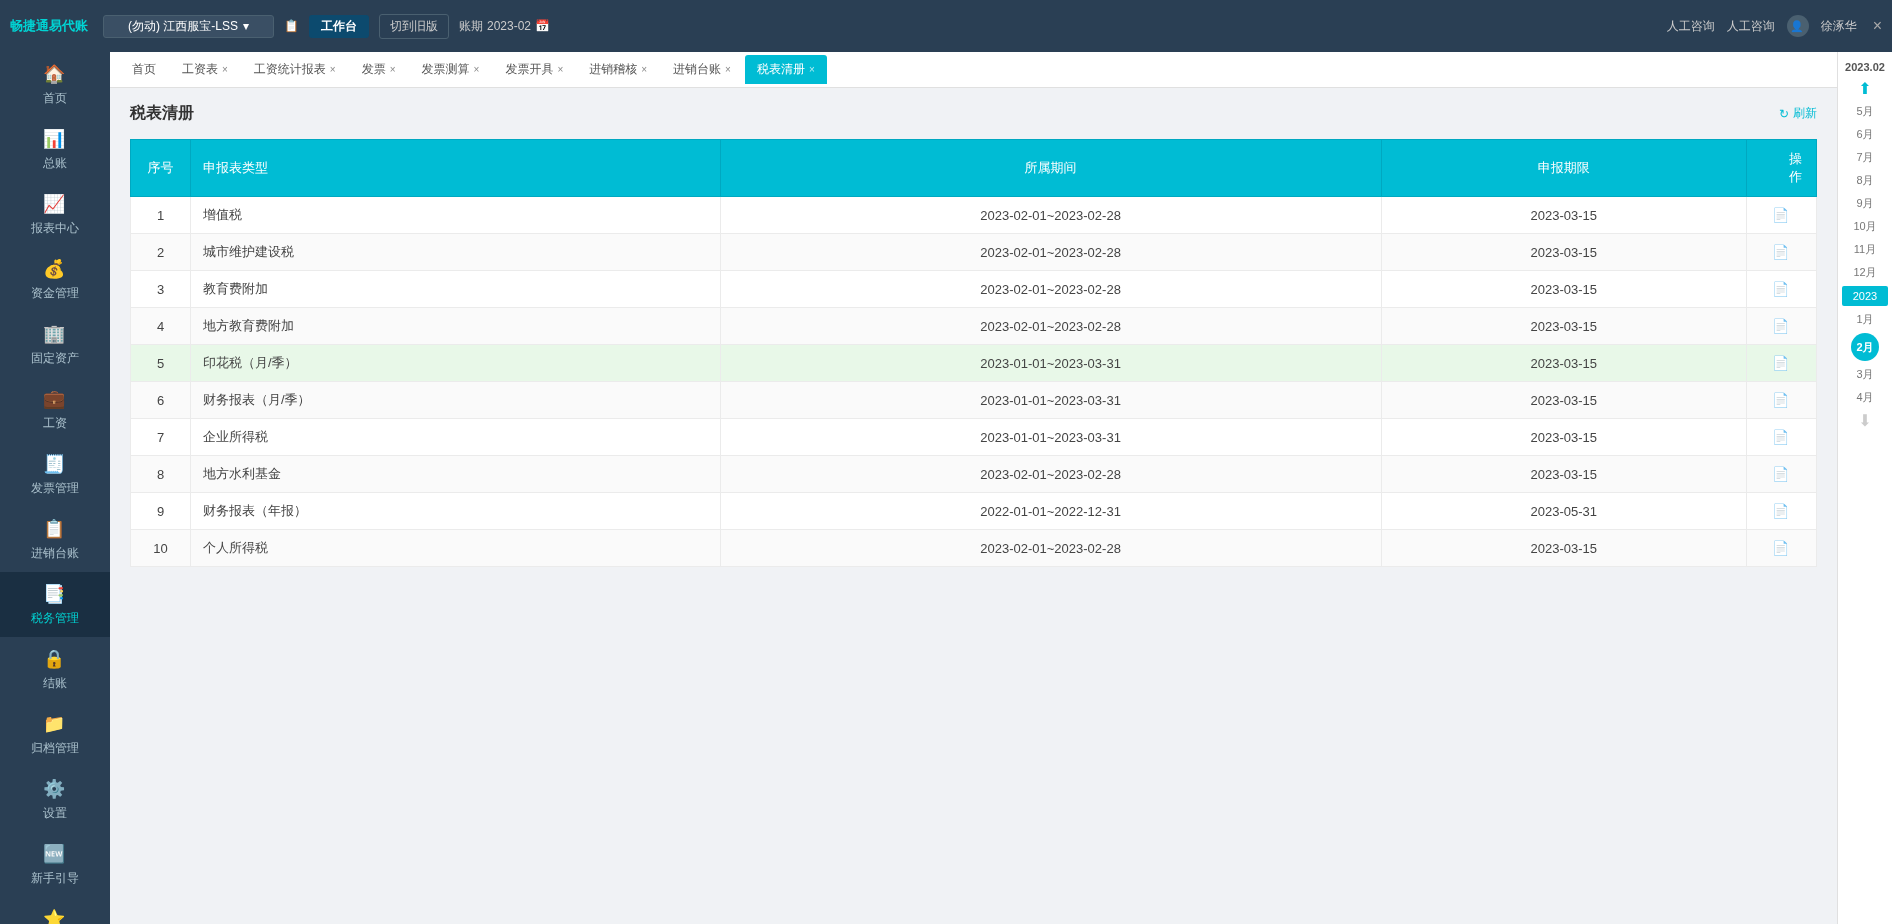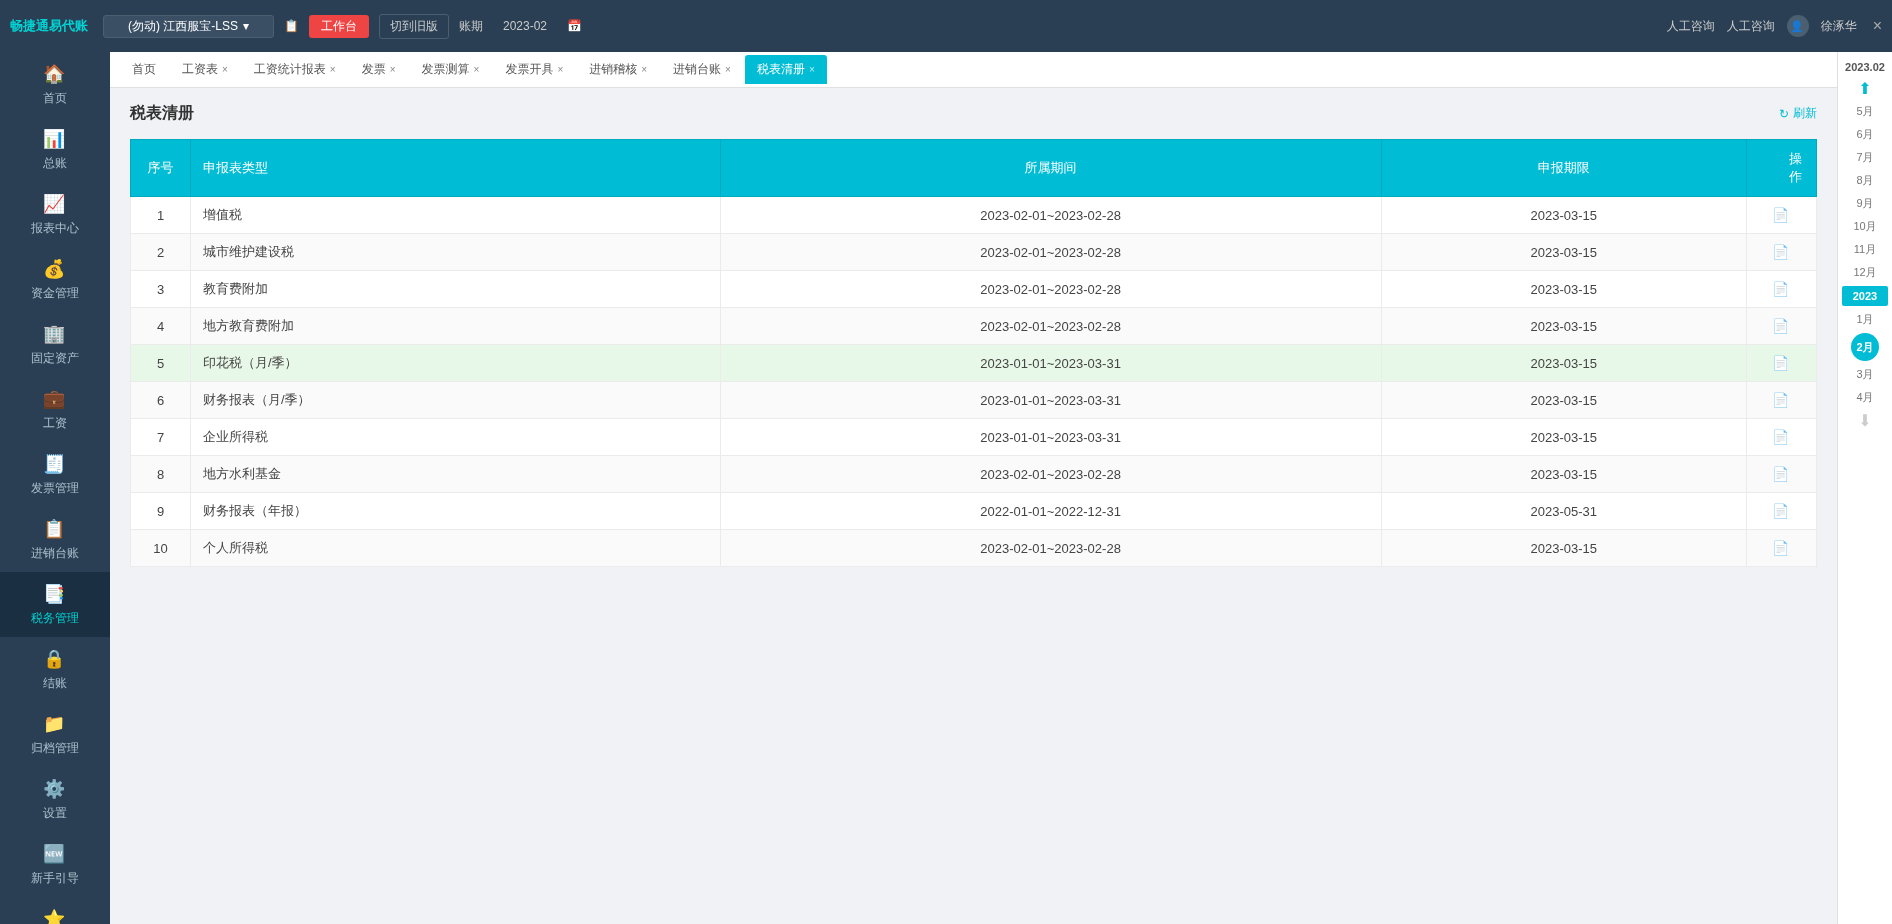--- a/index.html
+++ b/index.html
@@ -29,43 +29,44 @@
       color: #fff;
       padding: 2px 24px;
       border-radius: 3px;
       font-size: 12px;
       display: flex;
       align-items: center;
       gap: 5px;
       cursor: pointer;
     }
     .top-bar .btn-workbench {
-      background: #ef4444;
+      background: #0c4a6e;
       color: #fff;
       border: none;
       padding: 3px 12px;
       border-radius: 3px;
       cursor: pointer;
       font-size: 12px;
+      font-weight: bold;
     }
     .top-bar .btn-switch {
       background: transparent;
       color: #ccc;
       border: 1px solid #4a6070;
       padding: 3px 10px;
       border-radius: 3px;
       cursor: pointer;
       font-size: 12px;
     }
     .top-bar .period {
       color: #ccc;
       font-size: 12px;
       display: flex;
       align-items: center;
-      gap: 20px;
+      gap: 4px;
     }
     .top-bar .right-actions {
       margin-left: auto;
       display: flex;
       align-items: center;
       gap: 12px;
       color: #ccc;
       font-size: 12px;
     }
     .top-bar .close-btn {
@@ -257,21 +258,21 @@
       text-align: left;
       cursor: pointer;
       width: 100%;
       display: flex;
       align-items: center;
       justify-content: center;
     }
     .timeline-item.year-label {
       background: #00bcd4;
       color: #fff;
-      font-weight: bold;
+      font-weight: normal;
       font-size: 11px;
       border-radius: 2px;
       margin: 2px 4px;
       width: calc(100% - 8px);
     }
     .timeline-item.active {
       background: #00bcd4;
       color: #fff;
       border-radius: 50%;
       width: 28px;

